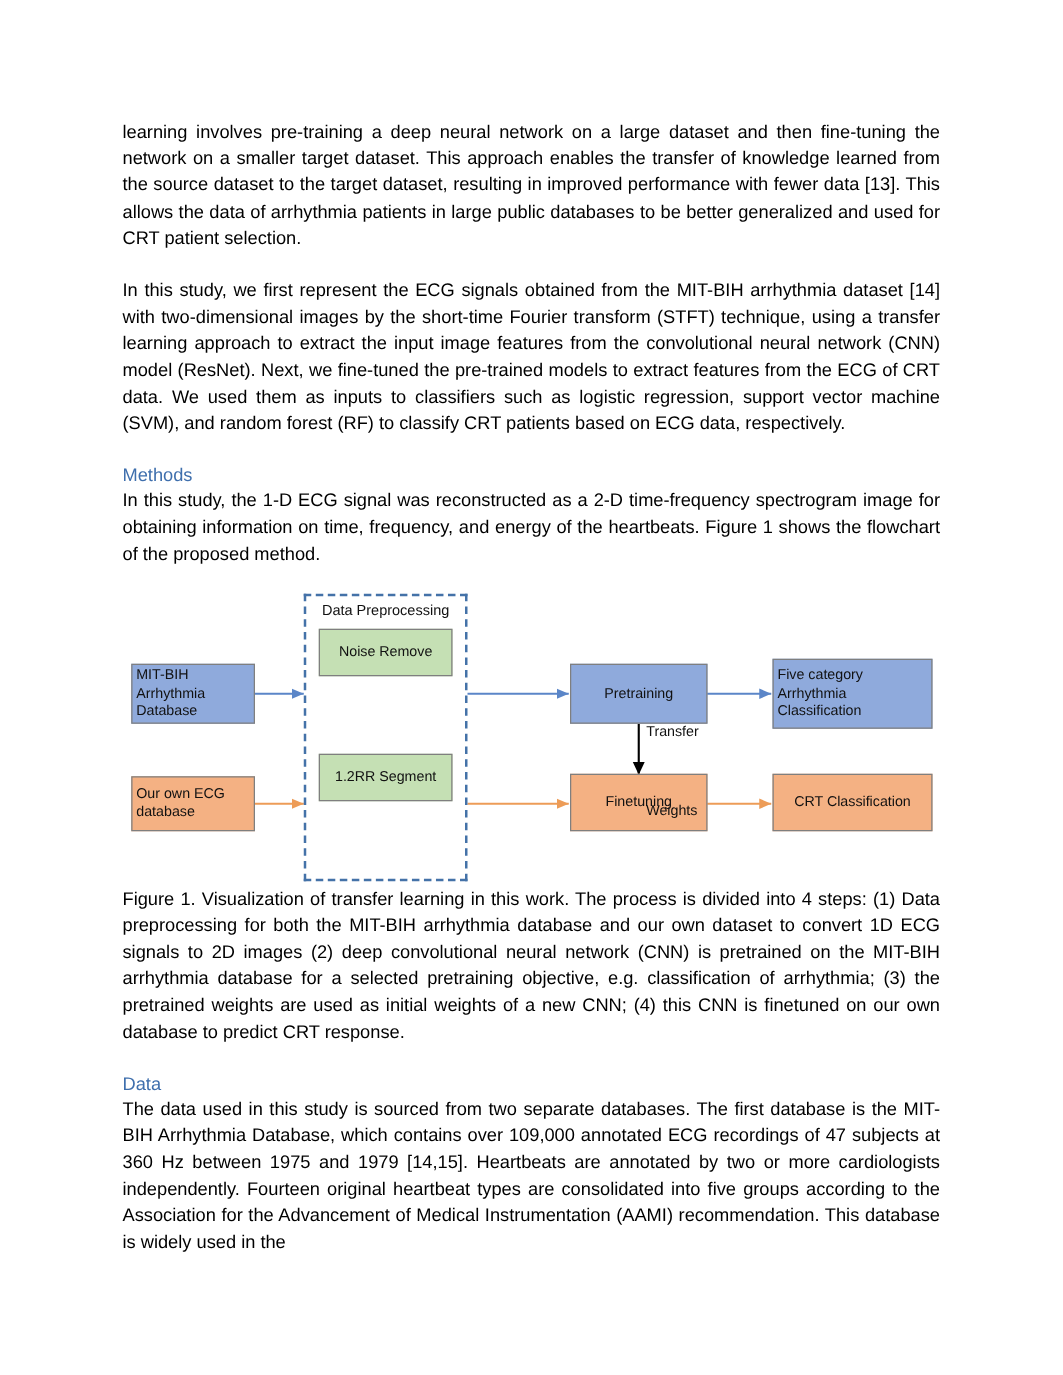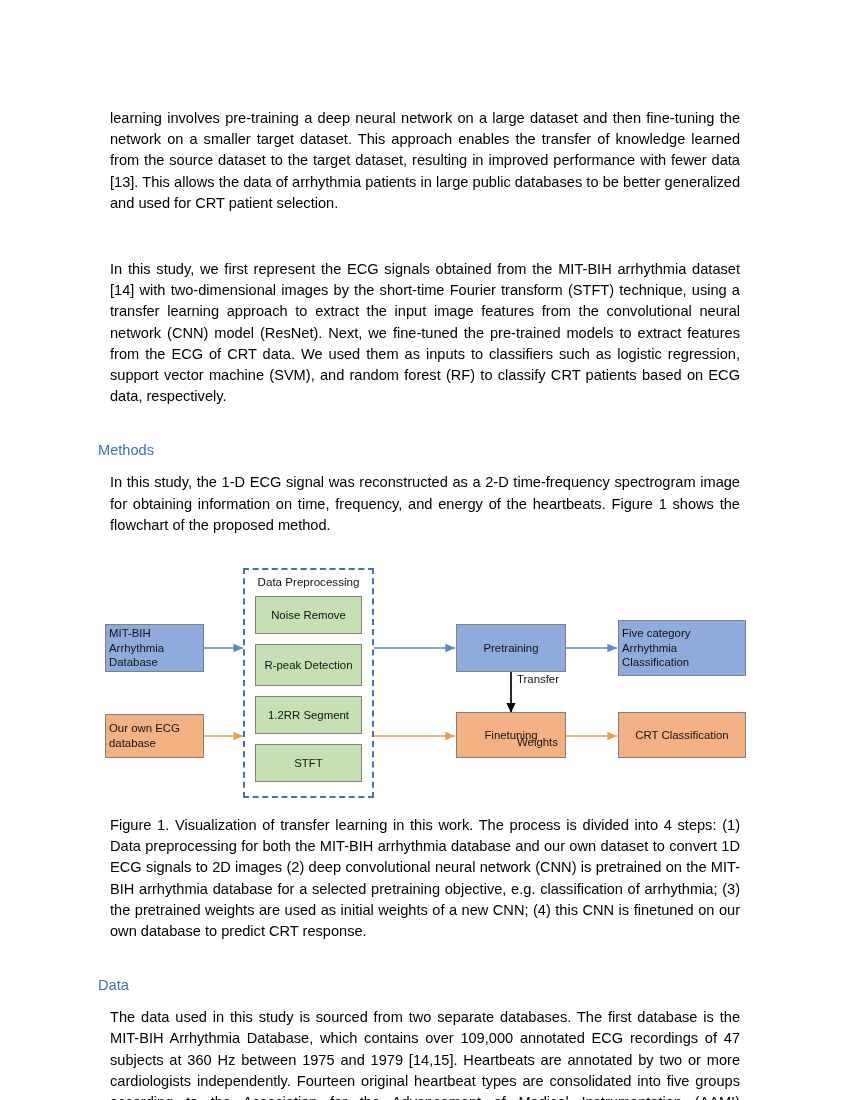--- a/index.html
+++ b/index.html
@@ -15,21 +15,21 @@
     font-family: "Liberation Sans", sans-serif;
     overflow: hidden;
   }
   .content {
     position: absolute;
     left: 98px;
     top: 96px;
     width: 654px;
   }
   p.body-text {
-    margin: 12px;
+    margin: 0;
     font-size: 14.6px;
     line-height: 21.2px;
     color: #000000;
     text-align: justify;
     text-justify: inter-word;
   }
   .para-gap { height: 21px; }
   .section-head {
     margin: 0;
     font-size: 14.6px;
@@ -149,25 +149,23 @@
         <div class="dashed-box" style="left:145px; top:6px; width:131px; height:230px;"></div>
 
         <div class="dashed-title" style="left:145px; top:13px; width:131px;">Data Preprocessing</div>
 
         <div class="node blue" style="left:7px; top:62px; width:99px; height:48px;">MIT-BIH Arrhythmia Database</div>
 
         <div class="node orange" style="left:7px; top:152px; width:99px; height:44px;">Our own ECG database</div>
 
         <div class="node green" style="left:157px; top:34px; width:107px; height:38px;">Noise Remove</div>
 
-        <div class="node green" style="left:157px; top:82px; width:107px; height:42px;">R-peak Detection</div>
 
         <div class="node green" style="left:157px; top:134px; width:107px; height:38px;">1.2RR Segment</div>
 
-        <div class="node green" style="left:157px; top:182px; width:107px; height:38px;">STFT</div>
 
         <div class="node blue" style="left:358px; top:62px; width:110px; height:48px;">Pretraining</div>
 
         <div class="node orange" style="left:358px; top:150px; width:110px; height:46px;">Finetuning</div>
 
         <div class="node blue" style="left:520px; top:58px; width:128px; height:56px;">Five category Arrhythmia Classification</div>
 
         <div class="node orange" style="left:520px; top:150px; width:128px; height:46px;">CRT Classification</div>
 
         <div class="conn-label" style="left:419px; top:110px;">Transfer</div>

